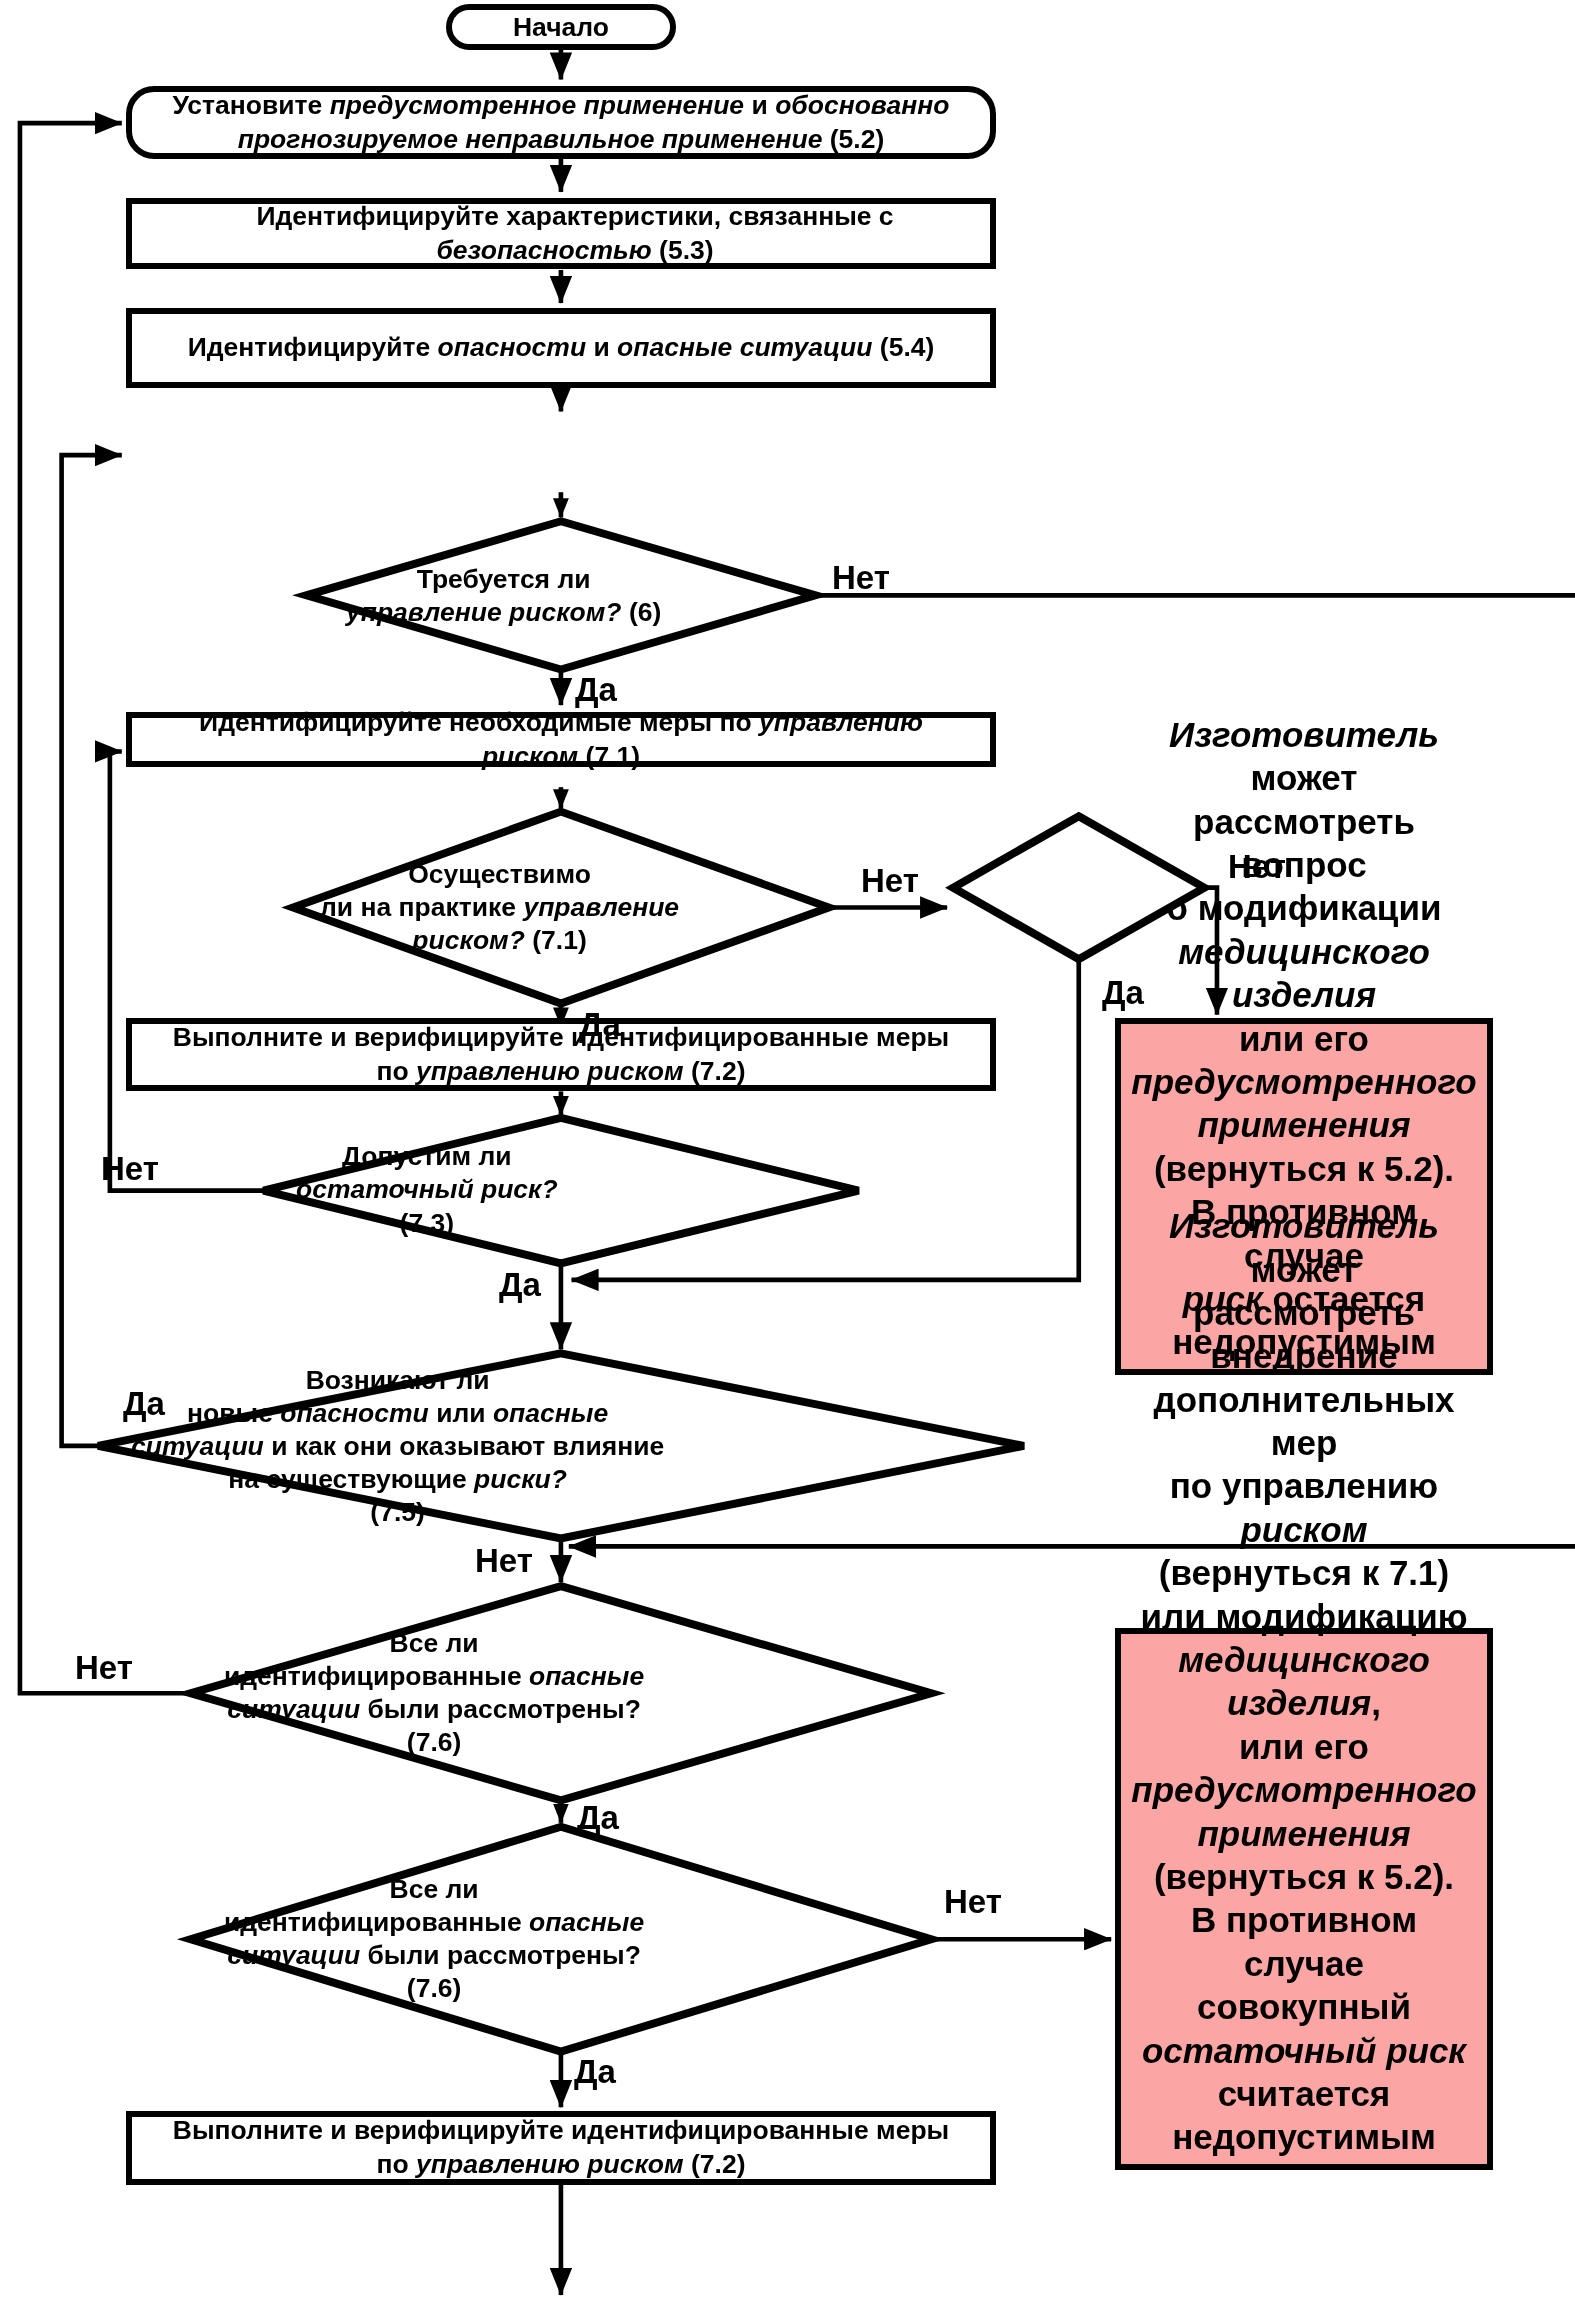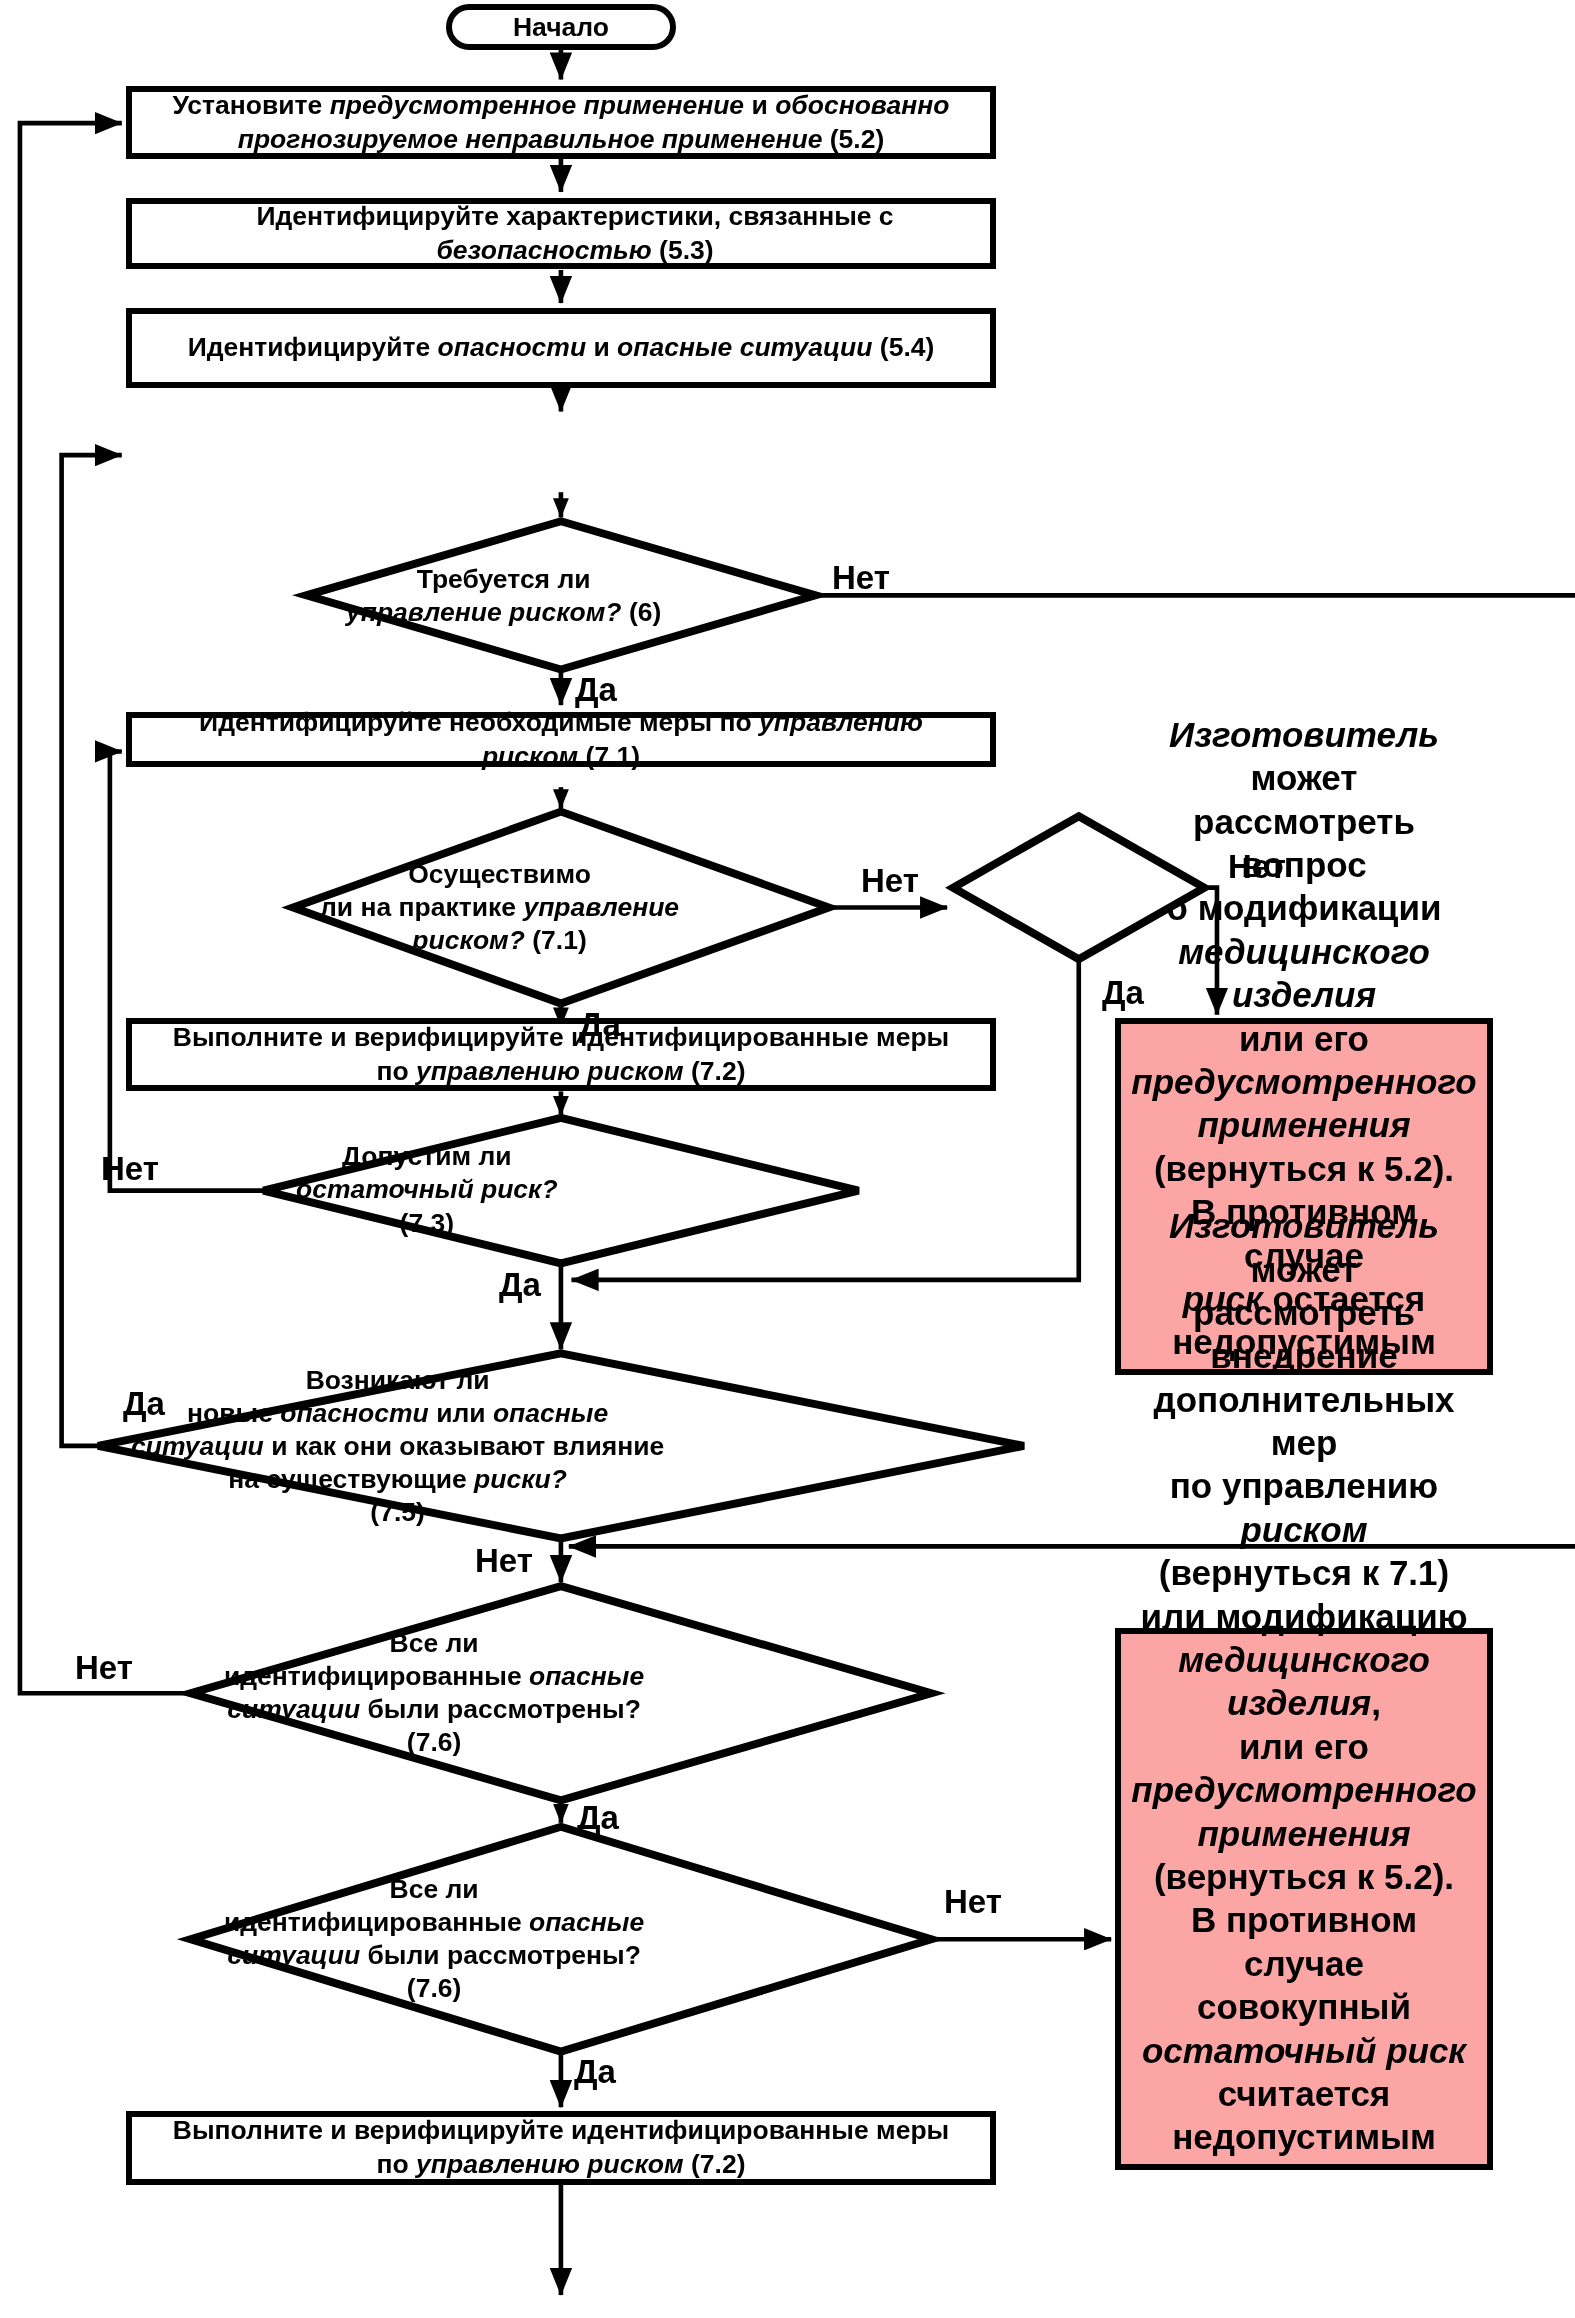--- a/index.html
+++ b/index.html
@@ -76,21 +76,21 @@
       <polygon points="830,2046 1530,2186 830,2326 130,2186"></polygon>
       <polygon points="830,2398 1390,2560 830,2722 270,2560"></polygon>
       <polygon points="830,2762 1390,2932 830,3102 270,2932"></polygon>
     </g>
   </svg>
 
   <div class="start">
     <span>Начало</span>
   </div>
 
-  <div class="pbox" style="left:114px; top:86px; width:870px; height:73px;"><span><span>Установите </span><span class="it">предусмотренное применение</span><span> и </span><span class="it">обоснованно</span><span>
+  <div class="pbox" style="left:114px; top:86px; width:870px; height:73px;border-radius:28px;"><span><span>Установите </span><span class="it">предусмотренное применение</span><span> и </span><span class="it">обоснованно</span><span>
 </span><span class="it">прогнозируемое неправильное применение</span><span> (5.2)</span></span></div>
 
   <div class="pbox" style="left:114px; top:198px; width:870px; height:71px;padding-left:40px;"><span><span>Идентифицируйте характеристики, связанные с
 </span><span class="it">безопасностью</span><span> (5.3)</span></span></div>
 
   <div class="pbox" style="left:114px; top:308px; width:870px; height:80px;"><span><span>Идентифицируйте </span><span class="it">опасности</span><span> и </span><span class="it">опасные ситуации</span><span> (5.4)</span></span></div>
 
 
   <div class="dlbl" style="left:334px; top:533px; width:430px; height:126px;"><span><span>Требуется ли
 </span><span class="it">управление риском?</span><span> (6)</span></span></div>

